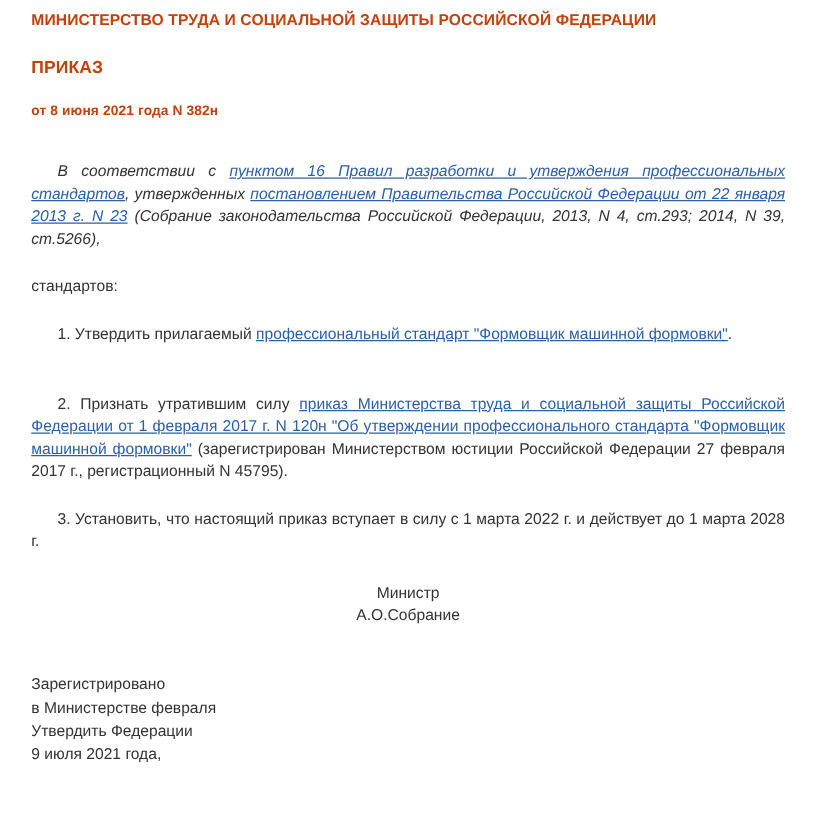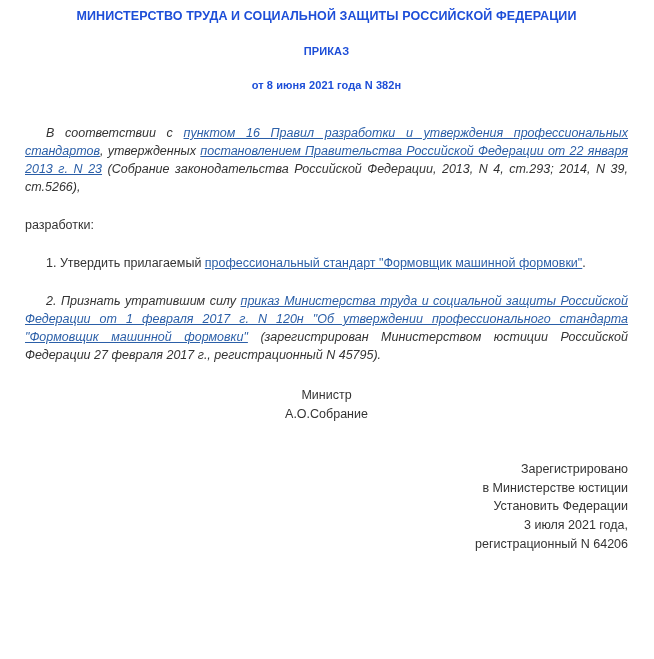--- a/index.html
+++ b/index.html
@@ -24,32 +24,31 @@
     padding: 0;
     box-sizing: border-box;
   }
   .content {
     padding: 0 26px 0 25px;
     box-sizing: border-box;
   }
 
   
   .doc-head {
-    text-align: center;
     font-weight: bold;
-    color: #1d4ed8;
+    color: #c2410c;
     letter-spacing: 0.1px;
   }
   .head-ministry {
     margin-top: 9px;
     font-size: 12.5px;
   }
   .head-type {
     margin-top: 22px;
-    font-size: 11px;
+    font-size: 14px;
   }
   .head-date {
     margin-top: 22px;
     font-size: 11px;
   }
   .head-title {
     margin-top: 36px;
     text-align: center;
     font-weight: bold;
     font-size: 12.5px;
@@ -73,21 +72,21 @@
   }
   .para.noindent {
     text-indent: 0;
   }
   .para.item {
     text-indent: 21px;
   }
   .p-first { margin-top: 33px; font-style: italic; }
   .p-order { margin-top: 19px; }
   .p-item1 { margin-top: 20px; }
-  .p-item2 { margin-top: 20px; font-style: italic; }
+  .p-item2 { margin-top: 38px; }
   .p-item3 { margin-top: 20px; }
 
   
   .para { text-align-last: left; }
 
   
   .lnk {
     color: #2b5fa8;
     text-decoration: underline;
     text-underline-offset: 1px;
@@ -98,54 +97,54 @@
   .signature {
     margin-top: 22px;
     text-align: center;
     line-height: 1.5;
     color: #333333;
   }
 
   
   .registration {
     margin-top: 36px;
-    text-align: right;
+    text-align: left;
     line-height: 1.5;
     color: #333333;
   }
 </style>
 </head>
 <body>
 
 <div class="page">
   <div class="content">
 
     <div class="doc-head head-ministry">МИНИСТЕРСТВО ТРУДА И СОЦИАЛЬНОЙ ЗАЩИТЫ РОССИЙСКОЙ ФЕДЕРАЦИИ</div>
 
     <div class="doc-head head-type">ПРИКАЗ</div>
 
     <div class="doc-head head-date">от 8 июня 2021 года N 382н</div>
 
 
     <p class="para indent p-first"><span>В соответствии с </span><span class="lnk">пунктом 16 Правил разработки и утверждения профессиональных стандартов</span><span>, утвержденных </span><span class="lnk">постановлением Правительства Российской Федерации от 22 января 2013 г. N 23</span><span> (Собрание законодательства Российской Федерации, 2013, N 4, ст.293; 2014, N 39, ст.5266),</span></p>
 
-    <p class="para noindent p-order">разработки:</p>
+    <p class="para noindent p-order">стандартов:</p>
 
     <p class="para item p-item1"><span>1. Утвердить прилагаемый </span><span class="lnk">профессиональный стандарт "Формовщик машинной формовки"</span><span>.</span></p>
 
     <p class="para item p-item2"><span>2. Признать утратившим силу </span><span class="lnk">приказ Министерства труда и социальной защиты Российской Федерации от 1 февраля 2017 г. N 120н "Об утверждении профессионального стандарта "Формовщик машинной формовки"</span><span> (зарегистрирован Министерством юстиции Российской Федерации 27 февраля 2017 г., регистрационный N 45795).</span></p>
 
+    <p class="para item p-item3">3. Установить, что настоящий приказ вступает в силу с 1 марта 2022 г. и действует до 1 марта 2028 г.</p>
 
     <div class="signature">
       <div>Министр</div>
       <div>А.О.Собрание</div>
     </div>
 
     <div class="registration">
       <div>Зарегистрировано</div>
-      <div>в Министерстве юстиции</div>
-      <div>Установить Федерации</div>
-      <div>3 июля 2021 года,</div>
-      <div>регистрационный N 64206</div>
+      <div>в Министерстве февраля</div>
+      <div>Утвердить Федерации</div>
+      <div>9 июля 2021 года,</div>
     </div>
 
   </div>
 </div>
 
 </body></html>

